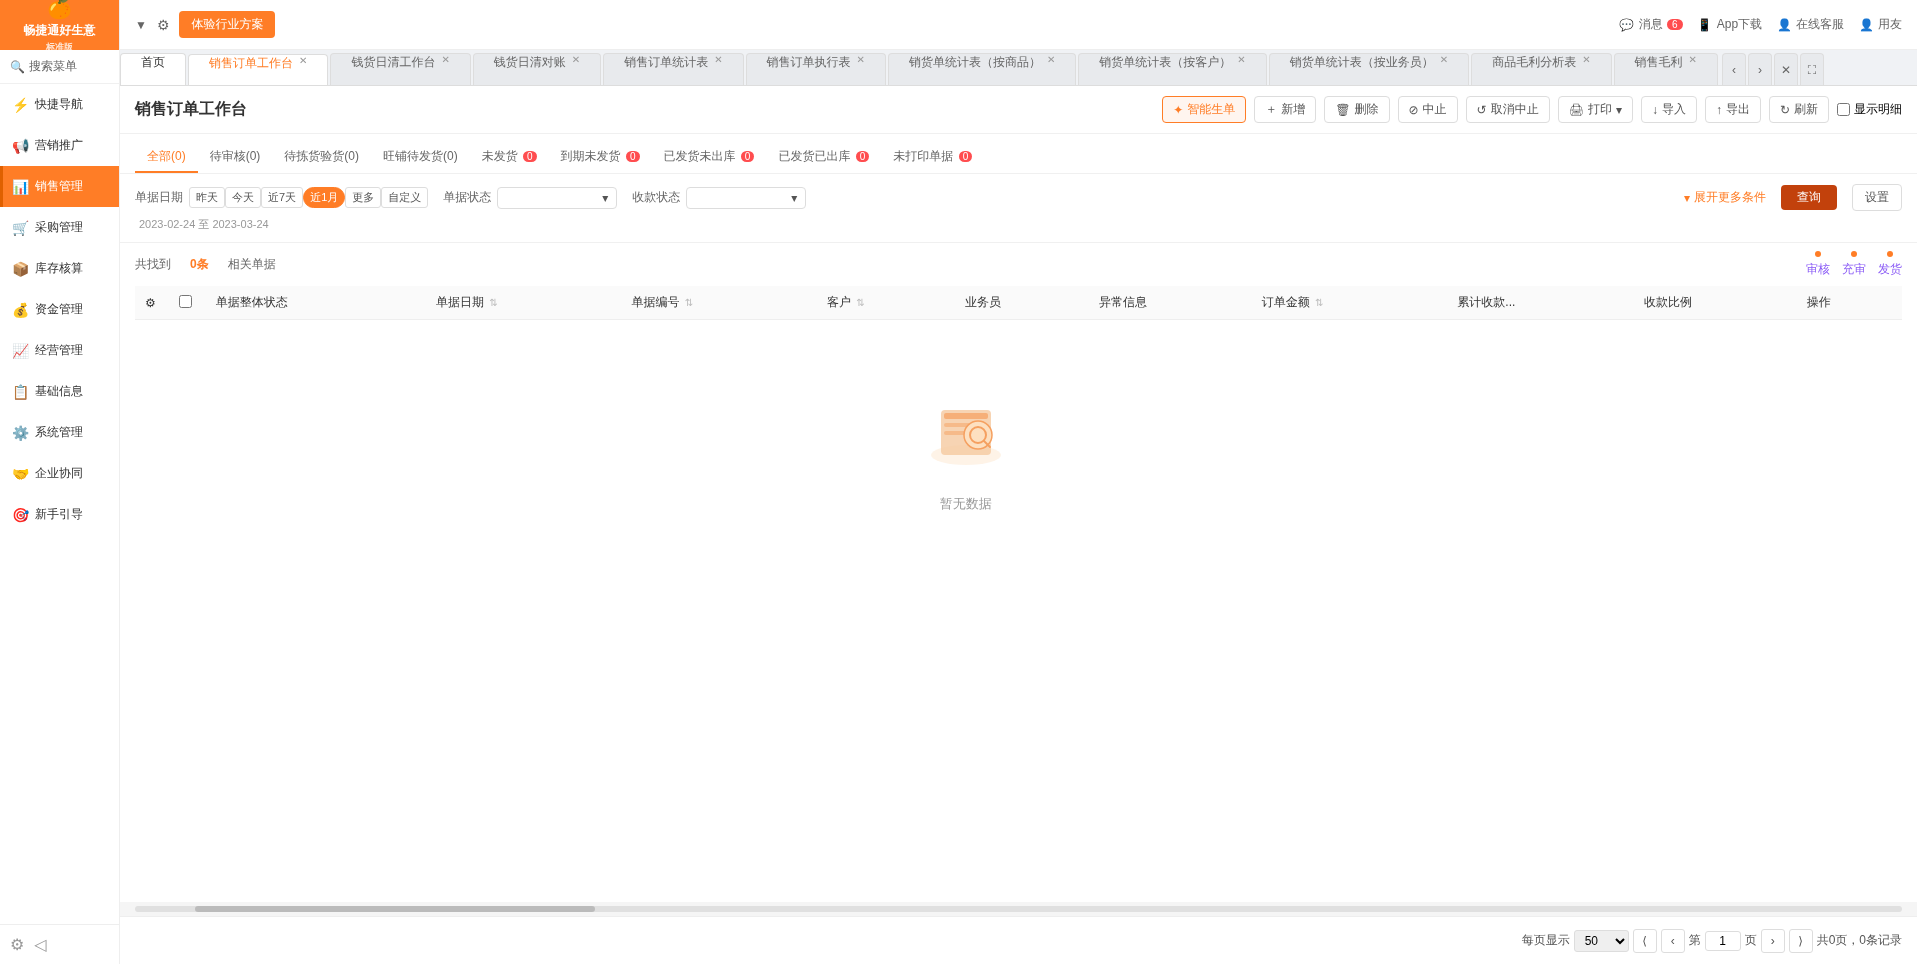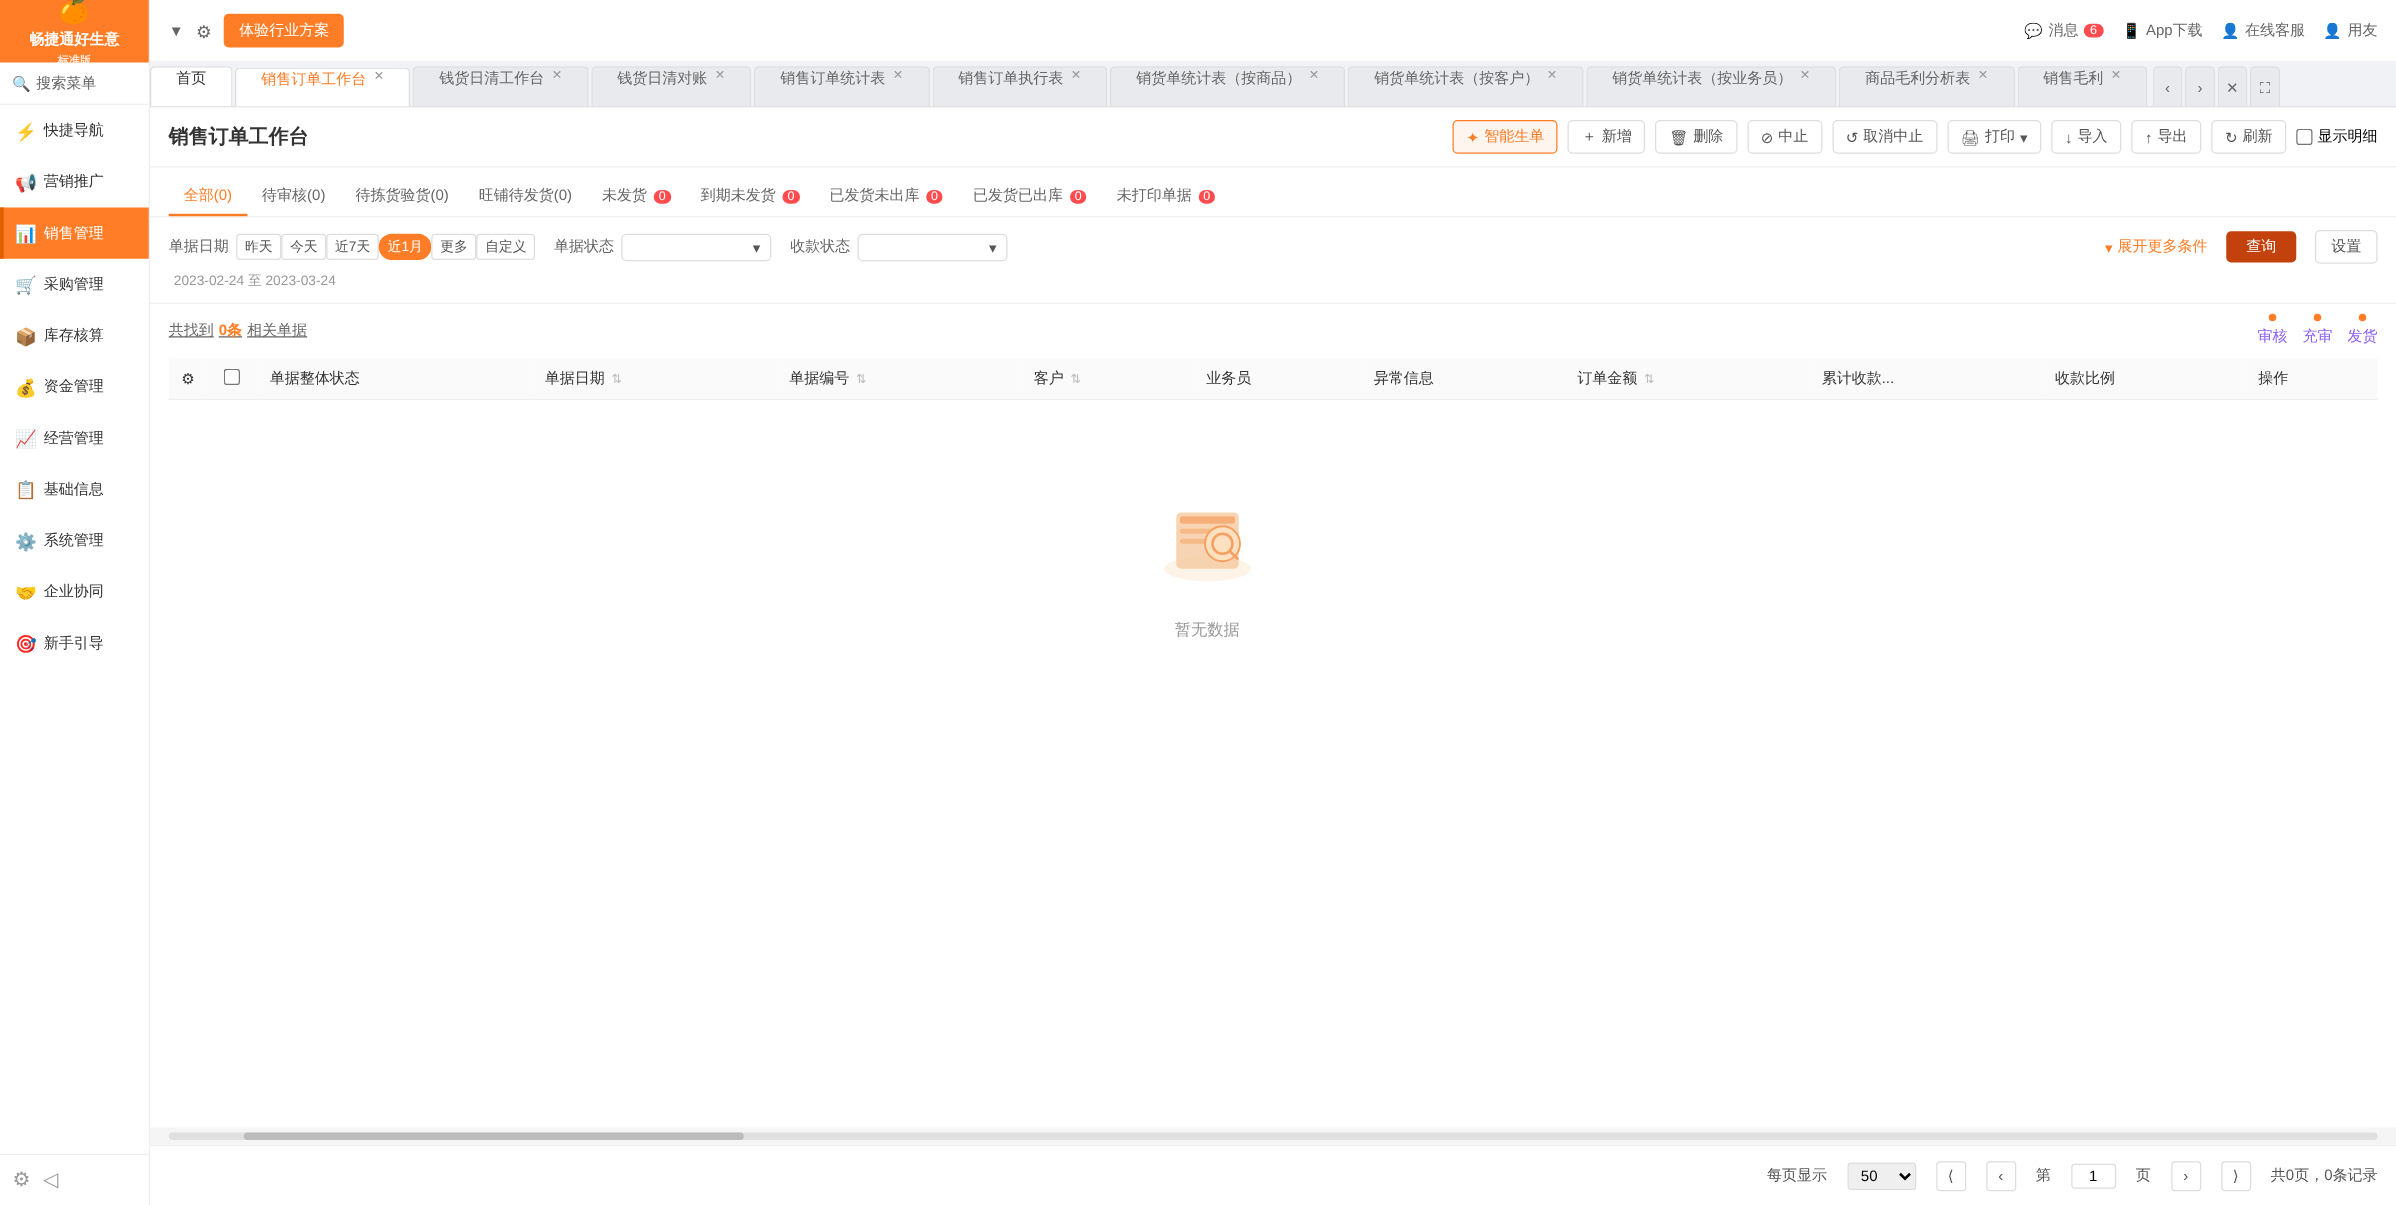--- a/index.html
+++ b/index.html
@@ -62,21 +62,21 @@
     .date-btn { padding: 2px 6px; border: 1px solid #ddd; border-radius: 3px; cursor: pointer; color: #555; font-size: 11px; background: #fff; }
     .date-btn.active { background: #ff7d26; color: #fff; border-color: #ff7d26; border-radius: 12px; }
     .filter-date-range { color: #999; font-size: 11px; margin-left: 4px; }
     .filter-select { border: 1px solid #ddd; border-radius: 4px; padding: 3px 8px; color: #555; background: #fff; cursor: pointer; min-width: 120px; display: flex; align-items: center; justify-content: space-between; font-size: 12px; }
     .expand-btn { display: flex; align-items: center; gap: 4px; color: #ff7d26; cursor: pointer; font-size: 12px; margin-left: auto; }
     .query-btn { background: #c2410c; color: #fff; padding: 4px 16px; border-radius: 4px; cursor: pointer; border: none; font-size: 12px; }
     .setting-btn { background: #fff; color: #555; padding: 4px 12px; border: 1px solid #ddd; border-radius: 4px; cursor: pointer; font-size: 12px; }
 
     
     .result-bar { padding: 8px 15px; display: flex; align-items: center; justify-content: space-between; font-size: 12px; color: #666; }
-    .result-info { display: flex; gap: 4px; text-decoration: underline; }
+    .result-info { display: flex; gap: 19px; }
     .result-count { color: #ff7d26; font-weight: bold; }
     .result-actions { display: flex; gap: 12px; }
     .result-action { display: flex; align-items: center; gap: 4px; cursor: pointer; color: #8b5cf6; flex-direction: column; }
     .dot { width: 6px; height: 6px; border-radius: 50%; display: inline-block; }
     .dot-orange { background: #ff7d26; }
 
     
     .table-wrapper { flex: 1; overflow: auto; padding: 0 15px; }
     table { width: 100%; border-collapse: collapse; font-size: 12px; }
     thead th { background: #fafafa; padding: 8px 10px; text-align: left; border-bottom: 1px solid #eee; color: #333; font-weight: normal; white-space: nowrap; }
@@ -84,21 +84,21 @@
     tbody td { padding: 8px 10px; border-bottom: 1px solid #f5f5f5; color: #333; }
     .checkbox-col { width: 40px; text-align: center; }
     .gear-col { width: 30px; }
 
     
     .empty-state { display: flex; flex-direction: column; align-items: center; justify-content: center; padding: 60px 0; }
     .empty-img { width: 100px; height: 100px; position: relative; }
     .empty-text { color: #999; margin-top: 15px; font-size: 13px; }
 
     
-    .pagination { height: 48px; display: flex; align-items: center; justify-content: flex-end; padding: 0 15px; border-top: 1px solid #eee; gap: 16px; font-size: 12px; color: #555; }
+    .pagination { height: 48px; display: flex; align-items: center; justify-content: flex-end; padding: 0 15px; border-top: 1px solid #eee; gap: 4px; font-size: 12px; color: #555; }
     .page-size-select { border: 1px solid #ddd; border-radius: 3px; padding: 2px 6px; cursor: pointer; }
     .page-btn { width: 24px; height: 24px; display: flex; align-items: center; justify-content: center; border: 1px solid #ddd; border-radius: 3px; cursor: pointer; background: #fff; color: #555; }
     .page-input { width: 36px; border: 1px solid #ddd; border-radius: 3px; padding: 2px 4px; text-align: center; }
 
     
     .scroll-bar-area { height: 14px; background: #f5f5f5; display: flex; align-items: center; padding: 0 15px; }
     .scroll-track { flex: 1; height: 6px; background: #e0e0e0; border-radius: 3px; position: relative; }
     .scroll-thumb { width: 400px; height: 6px; background: #bbb; border-radius: 3px; position: absolute; left: 60px; }
 
     .filter-row2 { display: flex; align-items: center; gap: 20px; margin-top: 6px; flex-wrap: wrap; }

